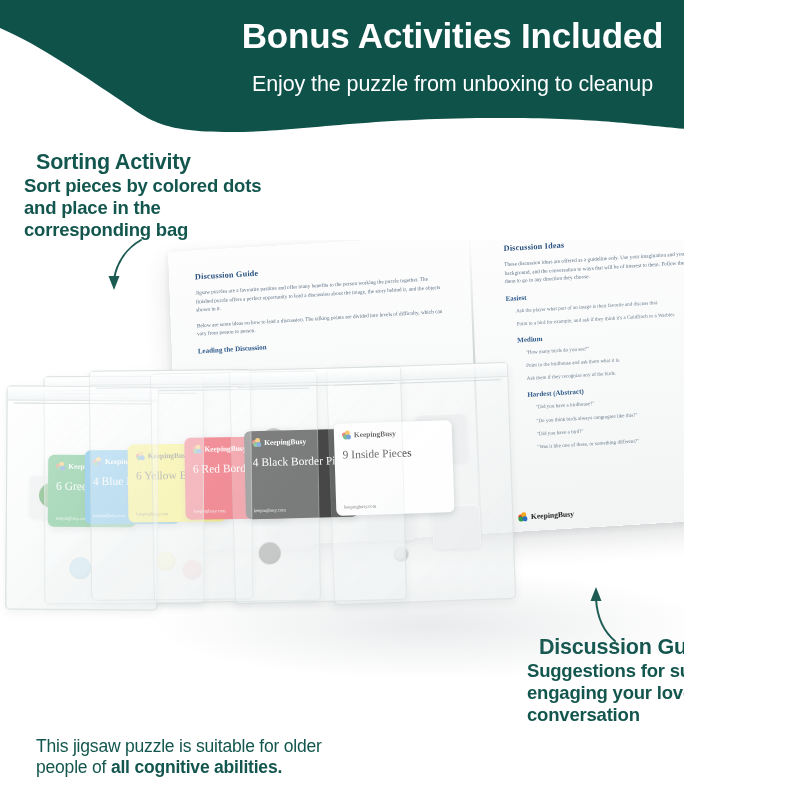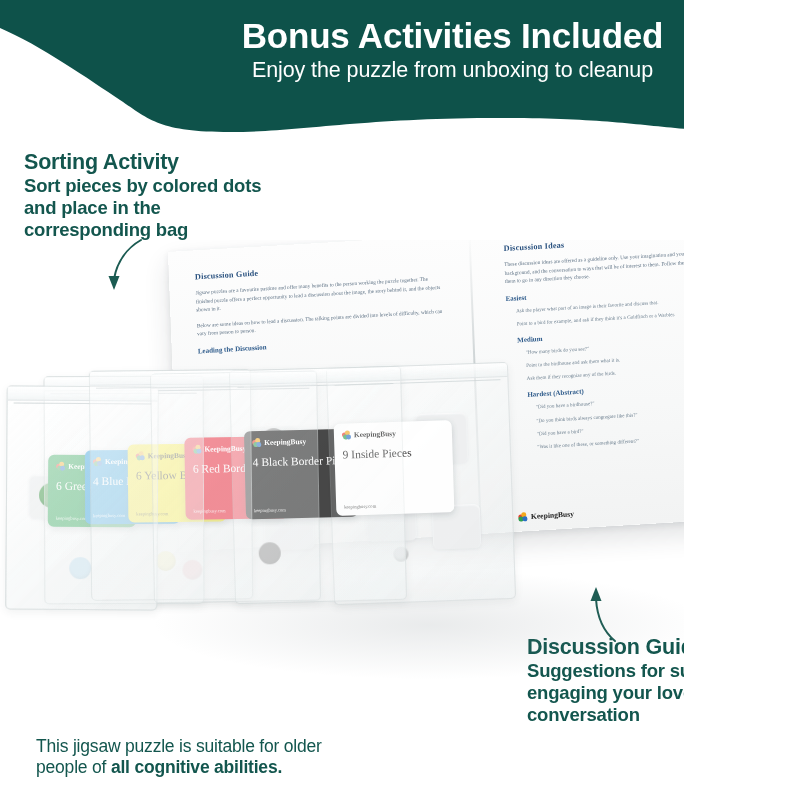--- a/index.html
+++ b/index.html
@@ -17,25 +17,25 @@
   .banner-wrap{position:absolute;top:0;left:0;width:800px;height:200px;overflow:hidden;}
   .banner-svg{position:absolute;top:0;left:0;}
   .banner-text{position:absolute;top:0;left:0;width:800px;height:140px;
      display:flex;flex-direction:column;align-items:center;justify-content:flex-start;
      padding-top:18px;box-sizing:border-box;pointer-events:none;}
   .banner-title{
      color:#ffffff;font-size:35px;font-weight:700;letter-spacing:-0.2px;
      line-height:1.05;text-align:center;margin-left:105px;white-space:nowrap;}
   .banner-sub{
      color:#ffffff;font-size:21.5px;font-weight:400;letter-spacing:-0.1px;
-     line-height:1.15;text-align:center;margin-top:3px;margin-left:105px;white-space:nowrap;}
+     line-height:1.15;text-align:center;margin-top:17px;margin-left:105px;white-space:nowrap;}
 
   
   .callout{position:absolute;color:#13564e;}
-  .callout .c-title{font-size:21.5px;font-weight:700;line-height:1.16;letter-spacing:-0.2px;}
+  .callout .c-title{font-size:21.5px;font-weight:700;line-height:1.16;letter-spacing:-0.2px;margin-left:12px;}
   .callout .c-body{font-size:18.5px;font-weight:700;line-height:1.2;letter-spacing:-0.2px;}
   #sorting-callout{left:24px;top:150px;width:250px;}
   #discussion-callout{left:527px;top:635px;width:270px;}
 
   .footer-note{position:absolute;left:36px;top:736px;width:330px;color:#13564e;
       font-size:17.5px;line-height:1.22;letter-spacing:-0.2px;}
   .footer-note b{font-weight:700;}
 
   
   .arrow{position:absolute;}

